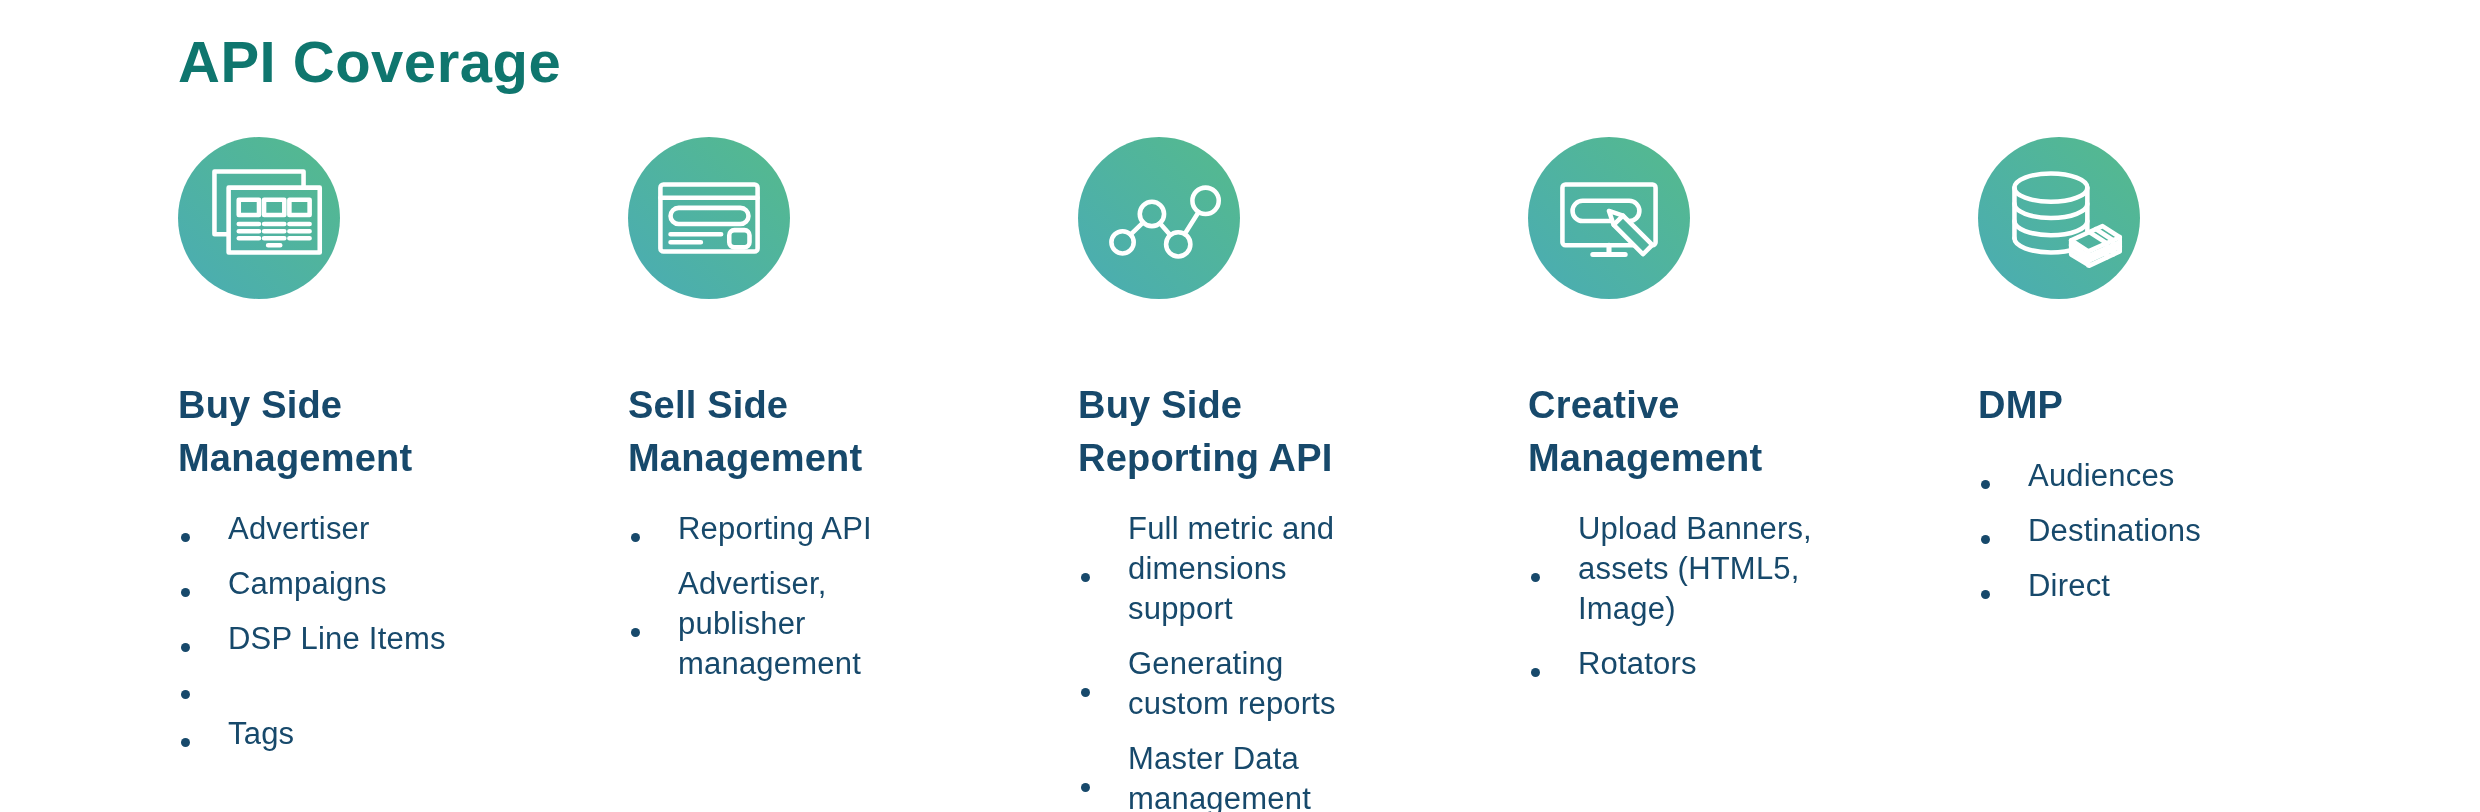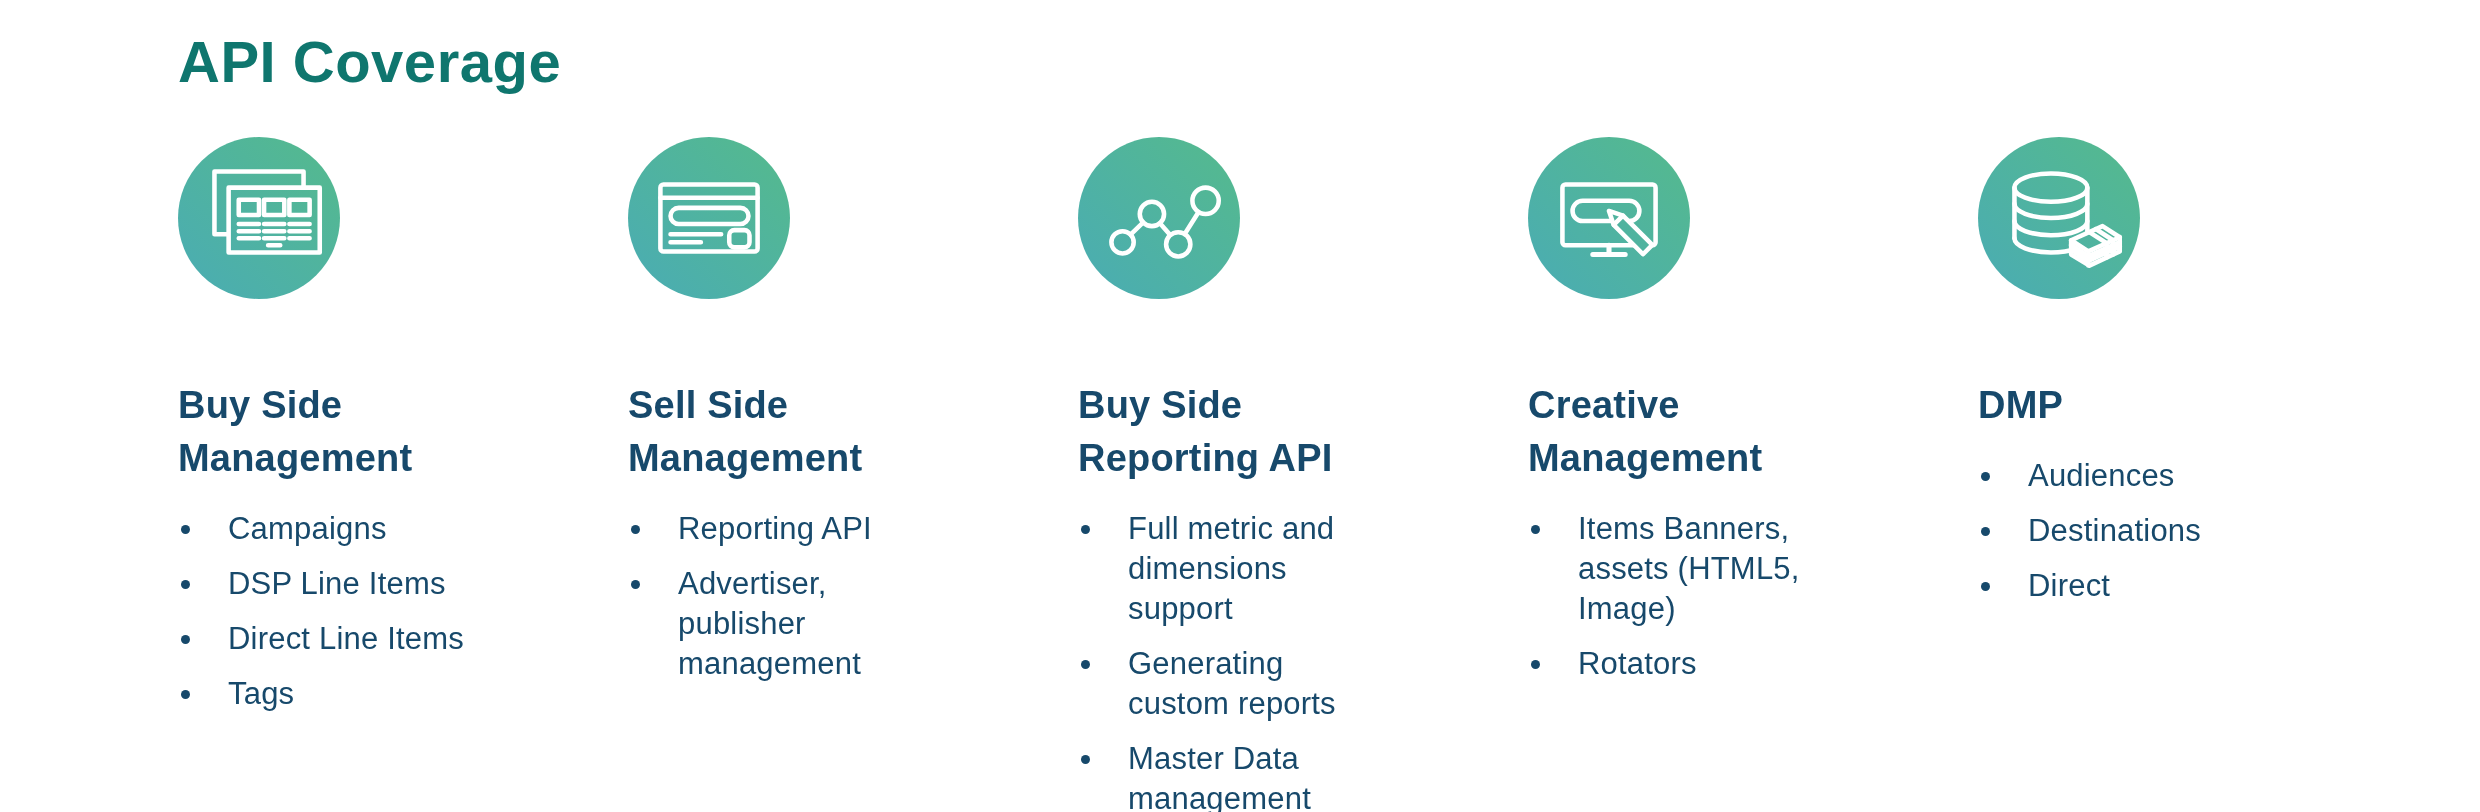--- a/index.html
+++ b/index.html
@@ -12,21 +12,21 @@
     margin:28px 0 0 178px;letter-spacing:.5px;
   }
   .columns{display:flex;margin:42px 0 0 178px;}
   .column{width:450px;flex:none;}
   .icon-circle{width:162px;height:162px;}
   .col-heading{
     color:#17496B;font-size:38px;line-height:53px;font-weight:bold;
     margin:80px 0 0 0;white-space:pre-line;letter-spacing:.2px;
   }
   .col-list{list-style:none;margin:24px 0 0 0;padding:0;}
-  .feature-item{display:flex;align-items:flex-start;margin:0 0 15px 0;}
+  .feature-item{display:flex;align-items:center;margin:0 0 15px 0;}
   .dot{width:9px;height:9px;border-radius:50%;background:#17496B;margin:16px 0 0 3px;flex:none;}
   .li-text{
     color:#17496B;font-size:31px;line-height:40px;margin-left:38px;
     white-space:pre-line;letter-spacing:.2px;
   }
   .icon-art{stroke:#ffffff;stroke-width:4.5;fill:none;stroke-linecap:round;stroke-linejoin:round;}
 </style>
 </head>
 <body>
 
@@ -54,29 +54,32 @@
             <rect x="110" y="62" width="20" height="15"></rect>
             <path d="M60,86h20 M60,93h20 M60,100h20 M85,86h20 M85,93h20 M85,100h20 M110,86h20 M110,93h20 M110,100h20 M89,107h12"></path>
           </g>
         </svg>
       </div>
       <h2 class="col-heading">Buy Side
 Management</h2>
       <ul class="col-list">
         <li class="feature-item">
             <span class="dot"></span>
+            <span class="li-text">Advertiser</span>
+          </li>
+        <li class="feature-item">
+            <span class="dot"></span>
             <span class="li-text">Campaigns</span>
           </li>
         <li class="feature-item">
             <span class="dot"></span>
             <span class="li-text">DSP Line Items</span>
           </li>
         <li class="feature-item">
             <span class="dot"></span>
-            <span class="li-text">Direct Line Items</span>
           </li>
         <li class="feature-item">
             <span class="dot"></span>
             <span class="li-text">Tags</span>
           </li>
       </ul>
     </div>
 
     <div class="column">
       <div class="icon-circle">
@@ -171,21 +174,21 @@
             <polygon points="80,73 93.8,77.6 122.8,106.6 113.6,115.8 84.6,86.8" fill="url(#g4)"></polygon>
             <path d="M93.8,77.6 L84.6,86.8"></path>
           </g>
         </svg>
       </div>
       <h2 class="col-heading">Creative
 Management</h2>
       <ul class="col-list">
         <li class="feature-item">
             <span class="dot"></span>
-            <span class="li-text">Items Banners,
+            <span class="li-text">Upload Banners,
 assets (HTML5,
 Image)</span>
           </li>
         <li class="feature-item">
             <span class="dot"></span>
             <span class="li-text">Rotators</span>
           </li>
       </ul>
     </div>
 

